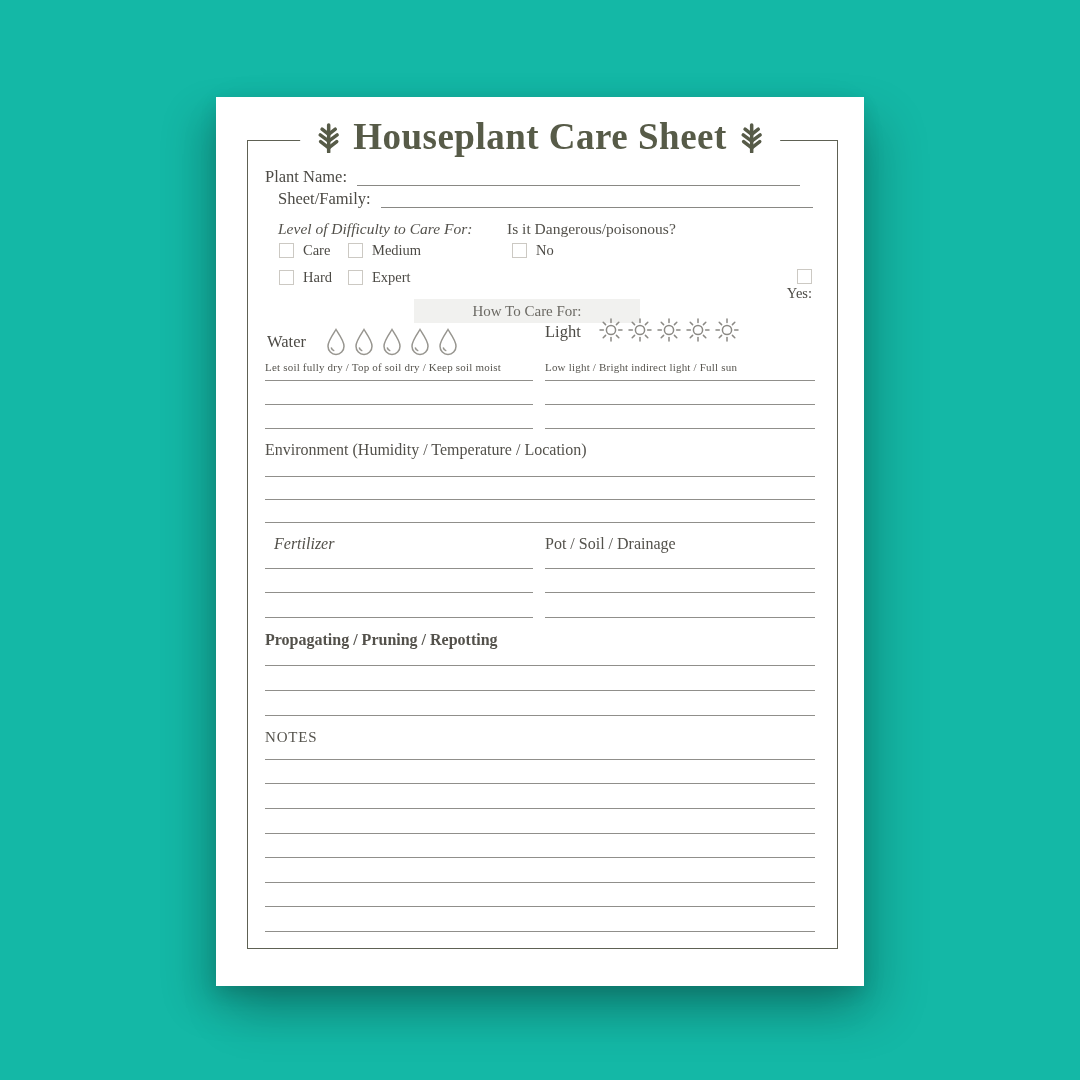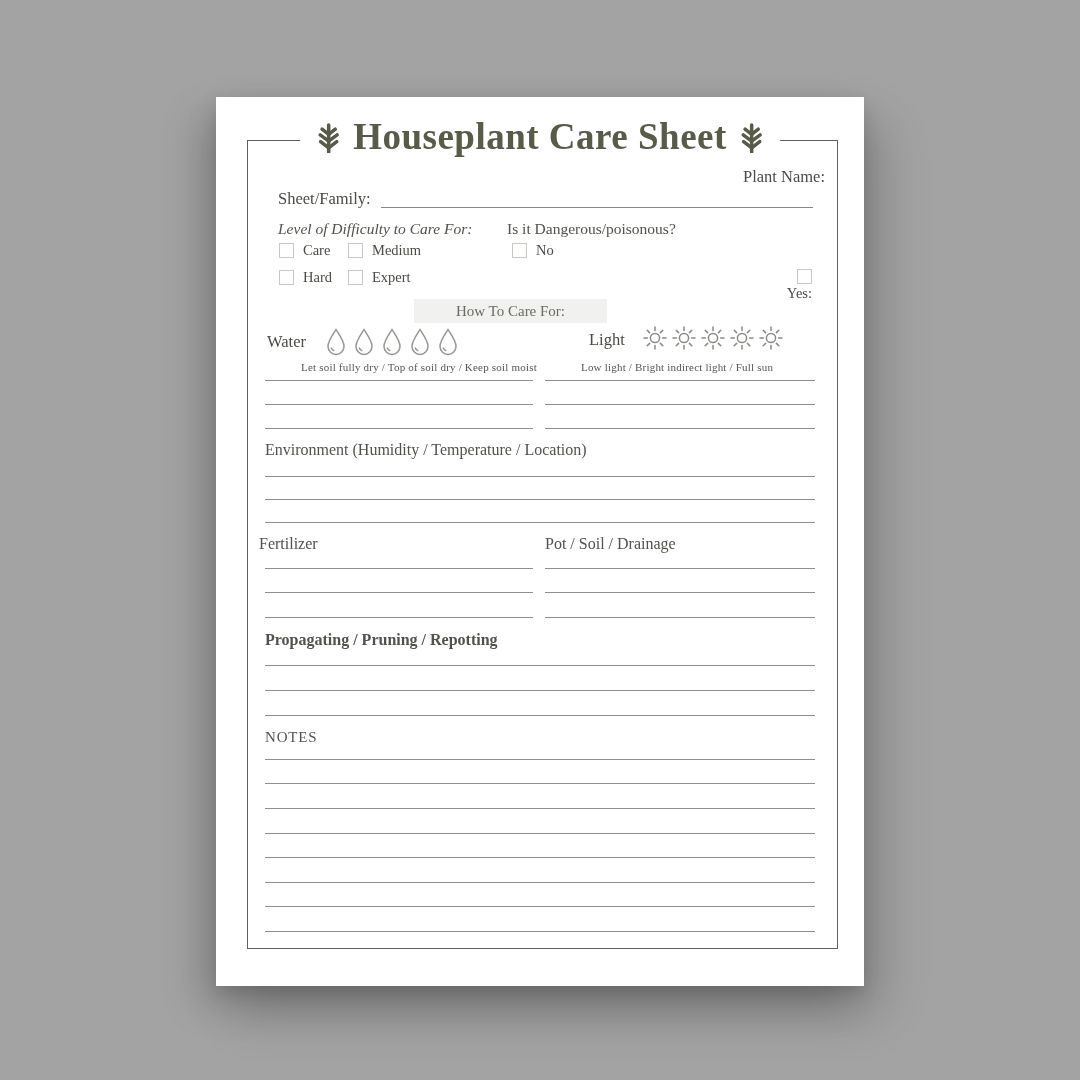--- a/index.html
+++ b/index.html
@@ -1,17 +1,17 @@
 <!DOCTYPE html>
 <html><head>
 <meta charset="utf-8">
 <style>
   html,body { margin:0; padding:0; background:#ffffff; }
   .stage {
-    position:relative; width:1080px; height:1080px; background:#a3a3a3;
+    position:relative; width:1080px; height:1080px; background:#14b8a6;
     font-family:"Liberation Serif", serif; overflow:hidden;
   }
   .paper {
     position:absolute; left:216px; top:97px; width:648px; height:889px;
     background:#ffffff;
     box-shadow: -18px 18px 38px rgba(0,0,0,.16),
                  16px 26px 48px rgba(0,0,0,.20),
                  0 6px 16px rgba(0,0,0,.10);
   }
   .frame {
@@ -36,29 +36,29 @@
   .sec-head { position:absolute; font-size:15.5px; color:#53514b; white-space:nowrap; }
   .head16 { font-size:16px;text-align:right; }
 
   .cb { width:15px; height:15px; border:1.2px solid #ccc9c3; background:#fff; flex:0 0 auto; box-sizing:border-box; }
   .opt-row { position:absolute; display:flex; align-items:center; height:16px; }
   .opt { display:flex; align-items:center; }
   .opt-lbl { margin-left:9px; font-size:14.5px; color:#4c4a45; white-space:nowrap; }
   .w69 { width:69px; }
 
   .band {
-    position:absolute; left:198px; top:202px; width:193px; height:24px;
+    position:absolute; left:198px; top:202px; width:226px; height:24px;
     background:#f1f1ef; color:#6c6a64; font-size:15px; line-height:24px;
     text-align:center;
   }
   .icon-row { position:absolute; display:flex; height:30px; }
   .icon-row .f-label { line-height:30px; }
   .drop { width:24px; height:30px; margin-left:4px; }
   .sun  { width:26px; height:26px; margin-left:3px; }
-  .caption { position:absolute; font-size:11px; color:#57554f; white-space:nowrap; letter-spacing:.2px;margin-left:36px; }
+  .caption { position:absolute; font-size:11px; color:#57554f; white-space:nowrap; letter-spacing:.2px; }
   .hline { position:absolute; border-top:1.2px solid #908f8b; height:0; }
   .notes-head { letter-spacing:.8px; font-size:15px; color:#55534d; }
 </style>
 </head>
 <body>
 
 <div class="stage">
   <div class="paper">
     <div class="frame"></div>
 
@@ -81,21 +81,21 @@
           <line x1="12" y1="25" x2="4.2" y2="19"></line>
             <line x1="12" y1="25" x2="19.8" y2="19"></line>
           <line x1="12" y1="18.5" x2="3.8" y2="12.5"></line>
             <line x1="12" y1="18.5" x2="20.2" y2="12.5"></line>
           <line x1="12" y1="12" x2="5.6" y2="7"></line>
             <line x1="12" y1="12" x2="18.4" y2="7"></line>
         </g>
       </svg>
     </div>
 
-    <div class="flexrow" style="left:74px; top:71px; width:535px; height:18px;flex-direction:column;">
+    <div class="flexrow" style="left:49px; top:71px; width:535px; height:18px;">
       <span class="f-label">Plant Name:</span>
       <span class="fill-line"></span>
     </div>
     <div class="flexrow" style="left:62px; top:94px; width:535px; height:17px;">
       <span class="f-label">Sheet/Family:</span>
       <span class="fill-line"></span>
     </div>
 
     <div class="sec-head" style="left:62px; top:123px;font-style:italic;">Level of Difficulty to Care For:</div>
     <div class="opt-row" style="left:63px; top:145px;">
@@ -161,21 +161,21 @@
           </g>
         </svg>
       <svg class="drop" viewBox="0 0 24 30">
           <g stroke="#97958f" stroke-width="1.5" fill="none">
             <path d="M12 2.5 C10 6 4 13.5 4 19.2 a8 8.3 0 0 0 16 0 C20 13.5 14 6 12 2.5 Z"></path>
             <path d="M7.2 20.5 a4.6 4.6 0 0 0 3.1 3.4"></path>
           </g>
         </svg>
     </div>
 
-    <div class="icon-row" style="left:329px; top:228px;margin-left:44px;">
+    <div class="icon-row" style="left:329px; top:220px;">
       <span class="f-label" style="margin-right:14px;">Light</span>
       <svg class="sun" viewBox="0 0 26 26">
           <g stroke="#8b8984" stroke-width="1.5" fill="none" stroke-linecap="round">
             <circle cx="13" cy="13" r="4.6"></circle>
             <line x1="13" y1="2" x2="13" y2="5.4"></line>
             <line x1="13" y1="20.6" x2="13" y2="24"></line>
             <line x1="2" y1="13" x2="5.4" y2="13"></line>
             <line x1="20.6" y1="13" x2="24" y2="13"></line>
             <line x1="5.2" y1="5.2" x2="7.6" y2="7.6"></line>
             <line x1="18.4" y1="18.4" x2="20.8" y2="20.8"></line>
@@ -245,21 +245,21 @@
     <div class="hline" style="left:49px; top:307px; width:268px;"></div>
     <div class="hline" style="left:329px; top:307px; width:270px;"></div>
     <div class="hline" style="left:49px; top:331px; width:268px;"></div>
     <div class="hline" style="left:329px; top:331px; width:270px;"></div>
 
     <div class="sec-head head16" style="left:49px; top:344px;">Environment (Humidity / Temperature / Location)</div>
     <div class="hline" style="left:49px; top:379px; width:550px;"></div>
     <div class="hline" style="left:49px; top:402px; width:550px;"></div>
     <div class="hline" style="left:49px; top:425px; width:550px;"></div>
 
-    <div class="sec-head head16" style="left:43px; top:438px;">Fertilizer</div>
+    <div class="sec-head head16" style="left:58px; top:438px;font-style:italic;">Fertilizer</div>
     <div class="sec-head head16" style="left:329px; top:438px;">Pot / Soil / Drainage</div>
     <div class="hline" style="left:49px; top:471px; width:268px;"></div>
     <div class="hline" style="left:329px; top:471px; width:270px;"></div>
     <div class="hline" style="left:49px; top:495px; width:268px;"></div>
     <div class="hline" style="left:329px; top:495px; width:270px;"></div>
     <div class="hline" style="left:49px; top:520px; width:268px;"></div>
     <div class="hline" style="left:329px; top:520px; width:270px;"></div>
 
     <div class="sec-head head16" style="left:49px; top:534px;font-weight:bold;">Propagating / Pruning / Repotting</div>
     <div class="hline" style="left:49px; top:568px; width:550px;"></div>

